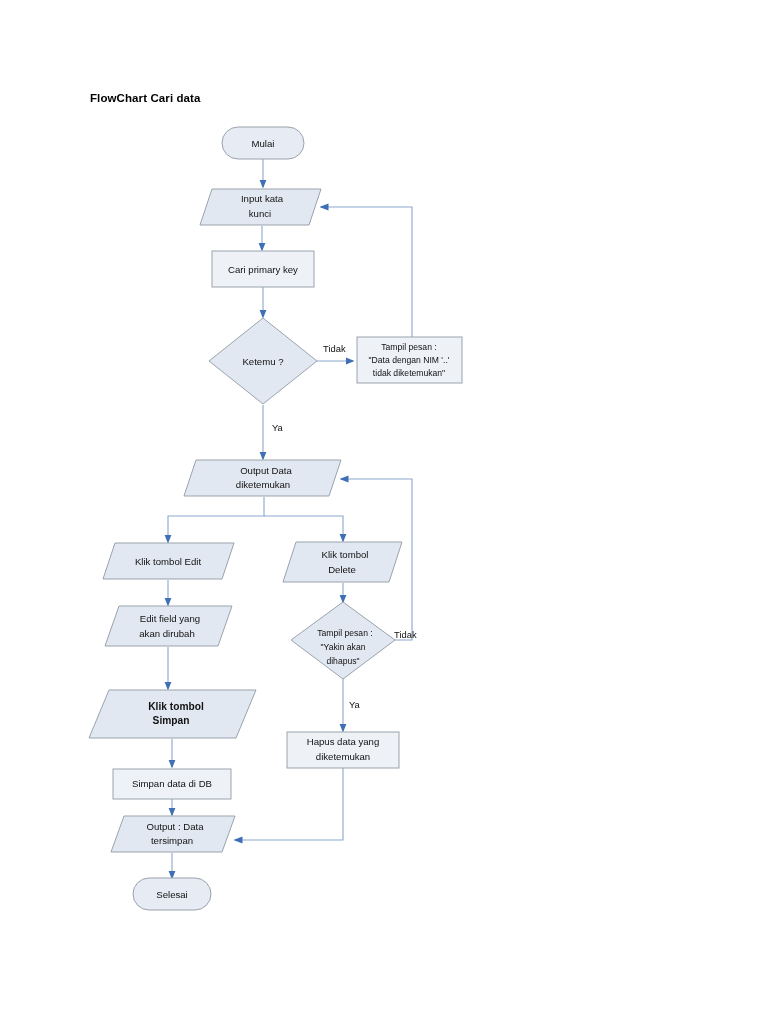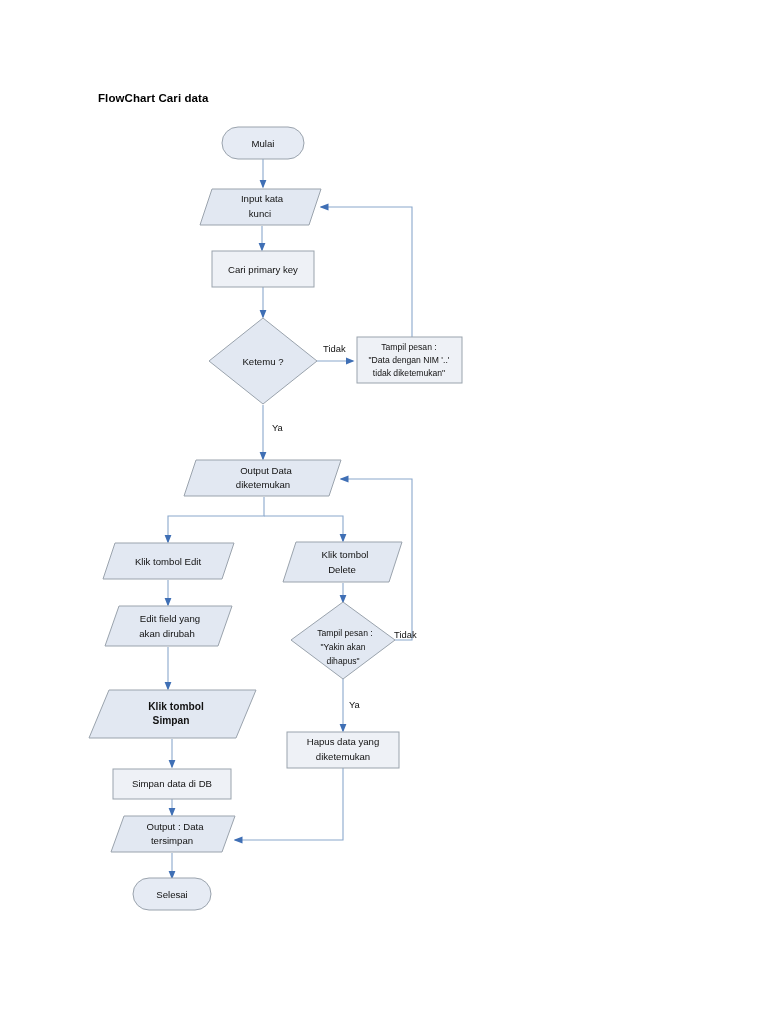--- a/index.html
+++ b/index.html
@@ -17,21 +17,21 @@
     overflow: hidden;
   }
   #page {
     position: relative;
     width: 768px;
     height: 1024px;
     background: #ffffff;
   }
   #doc-title {
     position: absolute;
-    left: 98px;
+    left: 90px;
     top: 92px;
     font-size: 11.5px;
     font-weight: bold;
     letter-spacing: 0.1px;
     color: #000000;
     white-space: nowrap;
   }
   #flow-svg {
     position: absolute;
     left: 0;

